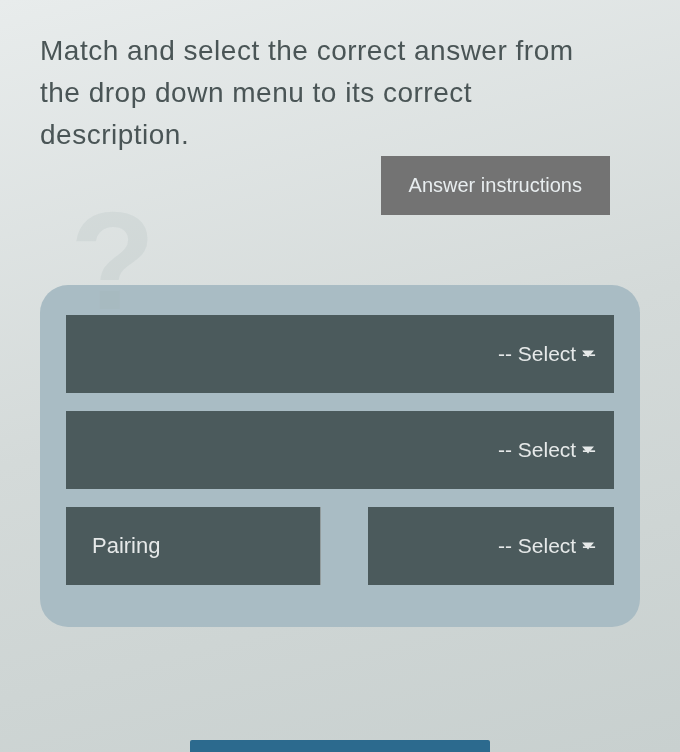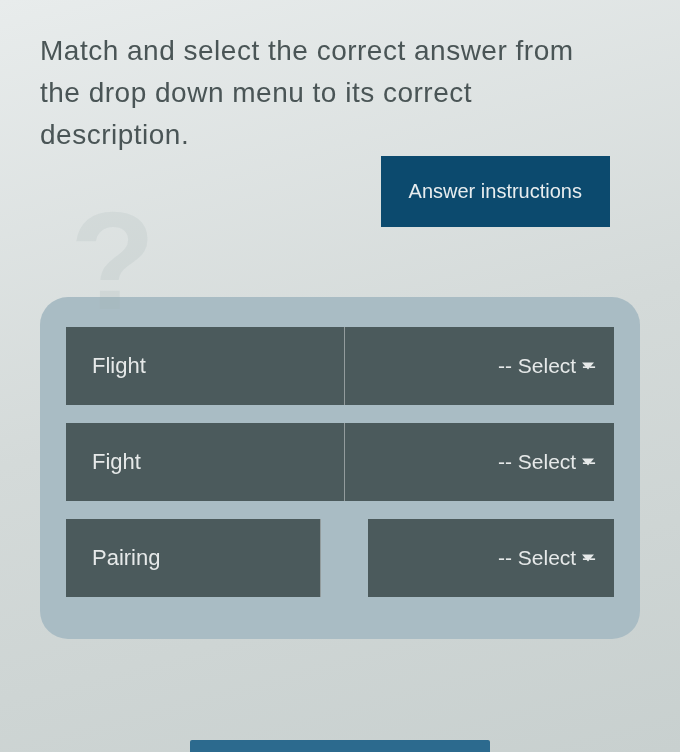--- a/index.html
+++ b/index.html
@@ -23,24 +23,24 @@
       letter-spacing: 0.5px;
       max-width: 560px;
     }
     .instructions-row {
       display: flex;
       justify-content: flex-end;
       padding-right: 30px;
       margin-bottom: 70px;
     }
     .instructions-btn {
-      background: #0c4a6e;
+      background: #737373;
       color: #e8edef;
       border: none;
-      padding: 24px 28px;
+      padding: 18px 28px;
       font-size: 20px;
       cursor: pointer;
       font-family: inherit;
     }
     .match-panel {
       background: #a9bcc4;
       border-radius: 28px;
       padding: 30px 26px;
       width: 600px;
       margin: 0 auto;
@@ -115,29 +115,27 @@
 
 <div class="question-text">Match and select the correct answer from the drop down menu to its correct description.</div>
 
 <div class="instructions-row">
   <button class="instructions-btn">Answer instructions</button>
 </div>
 
 <div class="match-panel">
 
   <div class="match-row">
-    <div class="match-label">Flight</div>
     <div class="match-select">
       <span>-- Select --</span>
       <span class="caret"></span>
     </div>
   </div>
 
   <div class="match-row">
-    <div class="match-label">Fight</div>
     <div class="match-select">
       <span>-- Select --</span>
       <span class="caret"></span>
     </div>
   </div>
 
   <div class="match-row">
     <div class="match-label">Pairing</div>
     <div class="match-select">
       <span>-- Select --</span>

